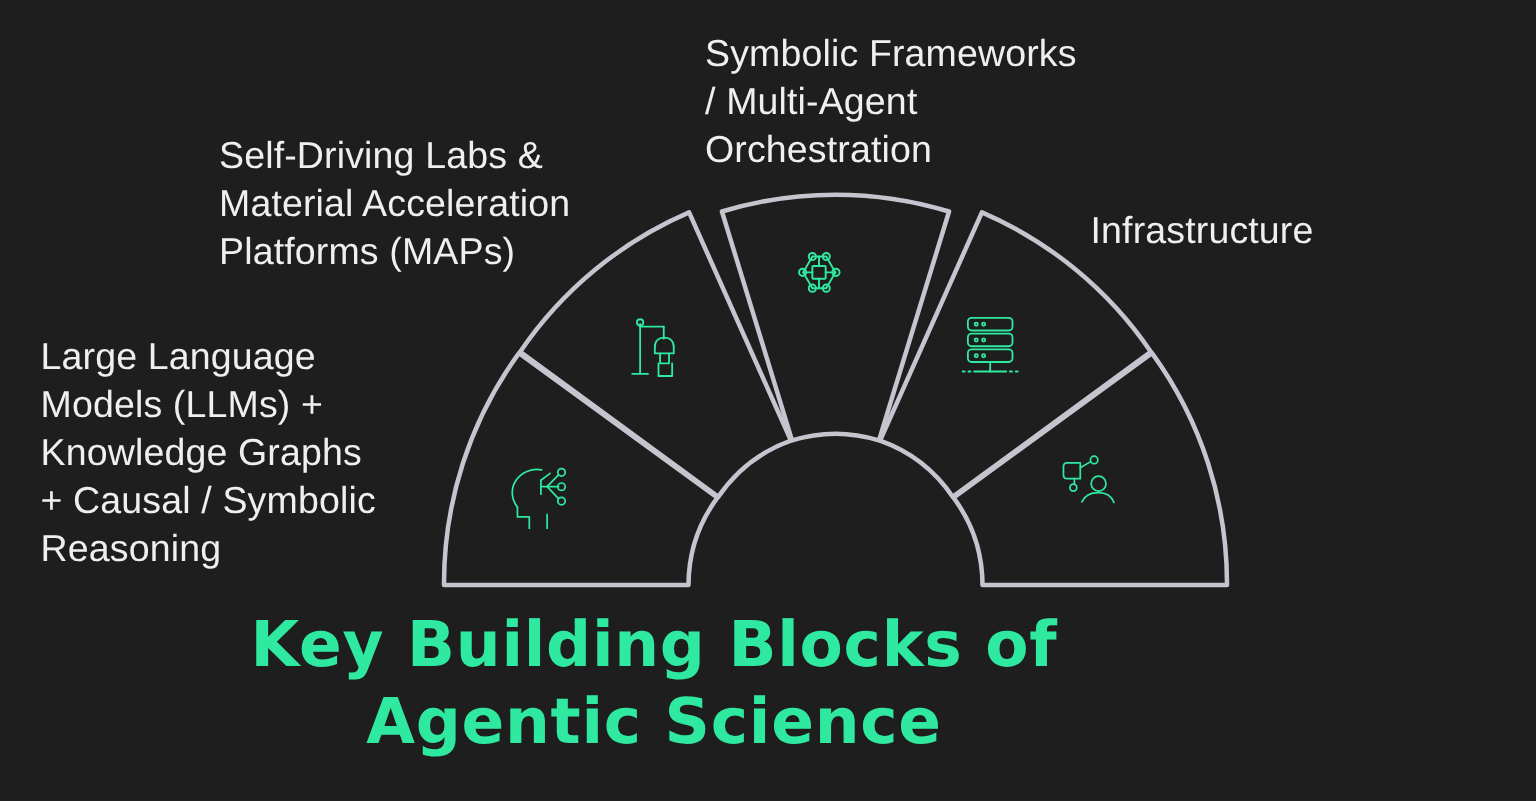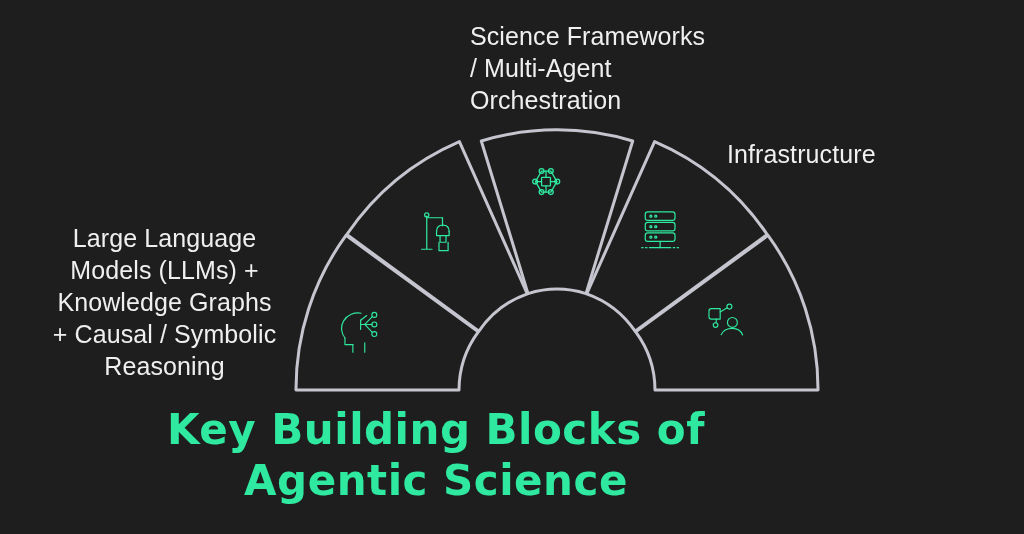--- a/index.html
+++ b/index.html
@@ -29,21 +29,21 @@
   .label {
     position: absolute;
     color: #efefef;
     font-family: "Liberation Sans", sans-serif;
     font-size: 25px;
     line-height: 1.28;
     font-weight: 400;
     letter-spacing: 0.1px;
     white-space: pre-line;
   }
-  .label-llm      { left: 27px;  top: 222px; width: 275px; text-align: center; }
+  .label-llm      { left: 27px;  top: 222px; width: 275px; text-align: left; }
   .label-sdl      { left: 146px; top: 88px;  width: 300px; text-align: left; }
   .label-agentic  { left: 470px; top: 20px;  width: 285px; text-align: left; }
   .label-infra    { left: 727px; top: 138px; width: 230px; text-align: left; }
   .label-human    { left: 822px; top: 256px; width: 195px; text-align: left; }
 
   
   .title {
     position: absolute;
     left: 0;
     top: 404px;
@@ -190,21 +190,24 @@
         </g>
       </g>
     </g>
   </svg>
 
   <div class="label label-llm">Large Language
 Models (LLMs) +
 Knowledge Graphs
 + Causal / Symbolic
 Reasoning</div>
-  <div class="label label-agentic">Science Frameworks
+  <div class="label label-sdl">Self-Driving Labs &amp;
+Material Acceleration
+Platforms (MAPs)</div>
+  <div class="label label-agentic">Symbolic Frameworks
 / Multi-Agent
 Orchestration</div>
   <div class="label label-infra">Infrastructure</div>
 
   <div class="title">Key Building Blocks of
 Agentic Science</div>
 
 </div>
 
 </body></html>

